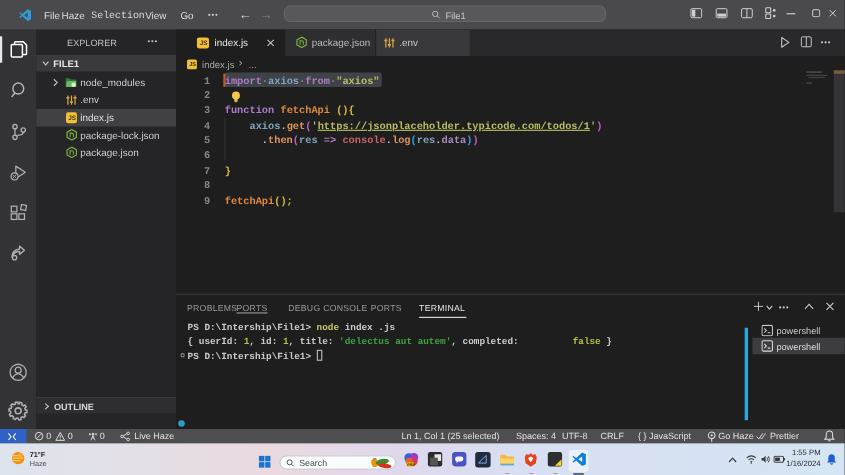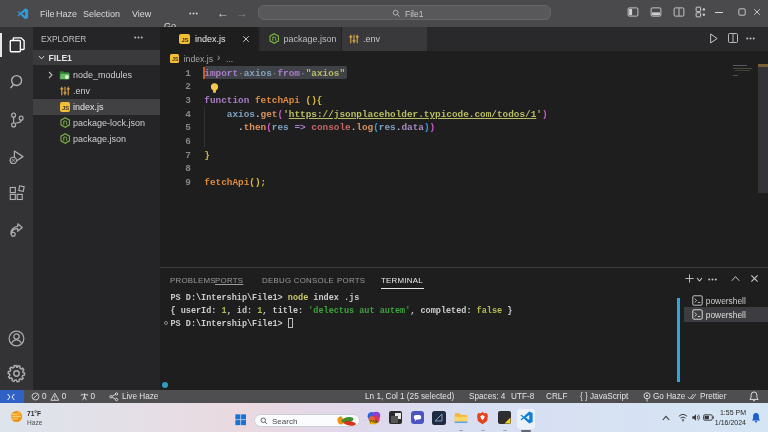--- a/index.html
+++ b/index.html
@@ -12,23 +12,23 @@
 <body>
 <div id="stage">
 
 <div class="abs" style="left:0;top:0;width:768px;height:27px;background:#4A4A4C;">
   <svg class="abs" style="left:17px;top:8px;" width="11.5" height="11.5" viewBox="0 0 100 100">
     <path fill="#2D9CDB" d="M71 3 L29 42 L11 28 L3 33 L22 50 L3 67 L11 72 L29 58 L71 97 L97 85 L97 15 Z M71 30 L71 70 L44 50 Z"></path>
   </svg>
   <div class="abs" style="left:0;top:0;width:768px;height:27px;font-size:9px;color:#DBDBDB;">
     <span class="abs" style="left:40px;top:9px;">File</span>
     <span class="abs" style="left:56px;top:9px;">Haze</span>
-    <span class="abs" style="left:83px;top:9px;">Selection</span>
+    <span class="abs" style="left:83px;top:9px;font-family:Liberation Mono, monospace;">Selection</span>
     <span class="abs" style="left:132px;top:9px;">View</span>
-    <span class="abs" style="left:164px;top:9px;margin-top:12px;">Go</span>
+    <span class="abs" style="left:164px;top:9px;">Go</span>
     <svg class="abs" style="left:189px;top:12px;" width="9" height="3" viewBox="0 0 10 3">
           <circle cx="1.4" cy="1.5" r="1.1" fill="#D0D0D0"></circle>
           <circle cx="5" cy="1.5" r="1.1" fill="#D0D0D0"></circle>
           <circle cx="8.6" cy="1.5" r="1.1" fill="#D0D0D0"></circle>
         </svg>
     <span class="abs" style="left:217px;top:6px;font-size:12px;color:#D0D0D0;">←</span>
     <span class="abs" style="left:236px;top:6px;font-size:12px;color:#828284;">→</span>
   </div>
   <div class="abs" style="left:258px;top:5px;width:293px;height:15px;background:#58585A;border:1px solid #666668;border-radius:6px;">
     <svg class="abs" style="left:133px;top:3px;" width="9" height="9" viewBox="0 0 16 16">
@@ -109,21 +109,21 @@
         <path d="M5.5 18.6 Q8 13.8 12 13.8 Q16 13.8 18.5 18.6"></path>
   </svg>
 
   <svg class="abs" style="left:7px;top:337px;" width="19" height="19" viewBox="0 0 24 24">
     <path fill="none" stroke="#AEAEB0" stroke-width="1.8" d="M12 4 L13.2 4.1 L14 2.2 L16.4 3 L16.3 5.1 L17.9 6.2 L19.8 5.3 L21.2 7.4 L19.8 9 L20.2 10.8 L22.2 11.4 L22 14 L19.9 14.4 L19.2 16.2 L20.5 17.9 L18.8 19.8 L16.9 18.8 L15.3 19.8 L15.3 22 L12.8 22.4 L11.9 20.4 L10 20.2 L8.7 21.9 L6.4 20.9 L6.7 18.8 L5.2 17.5 L3.2 18.2 L2 16 L3.6 14.5 L3.3 12.7 L1.4 11.9 L1.8 9.4 L3.9 9.2 L4.7 7.5 L3.5 5.7 L5.3 4 L7.2 5 L8.8 4.2 L9 2 L11.5 1.8 Z"></path>
     <circle cx="12" cy="12" r="3.4" fill="none" stroke="#AEAEB0" stroke-width="1.8"></circle>
   </svg>
 </div>
 
 <div class="abs" id="sidebar" style="left:33px;top:27px;width:127px;height:363px;background:#252527;">
-  <span class="abs" style="left:8px;top:7px;font-size:8.3px;color:#C0C0C0;">EXPLORER</span>
+  <span class="abs" style="left:28px;top:7px;font-size:8.3px;color:#C0C0C0;">EXPLORER</span>
   <svg class="abs" style="left:101px;top:9px;" width="9" height="3" viewBox="0 0 10 3">
         <circle cx="1.4" cy="1.5" r="1.1" fill="#C0C0C0"></circle>
         <circle cx="5" cy="1.5" r="1.1" fill="#C0C0C0"></circle>
         <circle cx="8.6" cy="1.5" r="1.1" fill="#C0C0C0"></circle>
       </svg>
 
   <div class="abs" style="left:0;top:23px;width:127px;height:15px;background:#3A3A3D;">
     <svg class="abs" style="left:4.5px;top:5px;" width="7" height="5" viewBox="0 0 7 5">
           <path d="M1 1 L3.5 4 L6 1" fill="none" stroke="#CCCCCC" stroke-width="1"></path>
         </svg>
@@ -172,20 +172,26 @@
 
     <div class="abs" style="left:0;top:65.5px;width:127px;height:16px;">
       <svg class="abs" style="left:26.5px;top:2.5px;" width="10.5" height="11" viewBox="0 0 14 15">
         <path d="M7 1 L12.8 4.3 L12.8 10.7 L7 14 L1.2 10.7 L1.2 4.3 Z" fill="none" stroke="#7CB342" stroke-width="1.5"></path>
         <path d="M5 10.5 L5 5.5 L7.2 5.5 Q9 5.5 9 7.2 L9 10.5" fill="none" stroke="#7CB342" stroke-width="1.3"></path>
       </svg>
       <span class="abs" style="left:40px;top:3px;">package.json</span>
     </div>
   </div>
 
+  <div class="abs" style="left:0;top:334px;width:127px;height:14.5px;background:#2E2E31;border-top:1px solid #3D3D40;">
+    <svg class="abs" style="left:7px;top:4px;" width="5" height="7" viewBox="0 0 5 7">
+          <path d="M1 1 L4 3.5 L1 6" fill="none" stroke="#CCCCCC" stroke-width="1"></path>
+        </svg>
+    <span class="abs" style="left:16px;top:3px;font-size:8.3px;font-weight:bold;color:#D8D8D8;">OUTLINE</span>
+  </div>
 </div>
 
 <div id="editor" class="abs" style="left:160px;top:27px;width:608px;height:240px;background:#1E1E1F;">
 
   <div class="abs" style="left:0;top:0;width:608px;height:23.5px;background:#29292B;">
 
     <div class="abs" style="left:0;top:0;width:98.5px;height:23.5px;background:#1E1E1F;border-right:1px solid #222224;">
       <div class="abs" style="left:19px;top:6.5px;width:10.5px;height:10.5px;background:#F2BF35;border-radius:2px;">
         <span class="abs" style="left:2.6px;top:3.4px;font-size:5.8px;font-weight:bold;color:#3B3221;">JS</span>
       </div>
@@ -298,21 +304,21 @@
         </svg>
     <svg class="abs" style="left:571px;top:7px;" width="9" height="7" viewBox="0 0 12 9">
           <path d="M1 7.5 L6 2 L11 7.5" fill="none" stroke="#C8C8C8" stroke-width="1.3"></path>
         </svg>
     <svg class="abs" style="left:590px;top:6px;" width="9" height="9" viewBox="0 0 10 10">
           <path d="M1.5 1.5 L8.5 8.5 M8.5 1.5 L1.5 8.5" stroke="#C8C8C8" stroke-width="1.2"></path>
         </svg>
   </div>
 
   <div class="abs mono" style="left:10.5px;top:23.5px;width:540px;font-size:8.5px;line-height:13px;white-space:pre;color:#CCCCCC;font-weight:bold;">PS D:\Intership\File1&gt; <span style="color:#C8C868;">node</span> index .js
-{ userId: <span style="color:#B5BD45;">1</span>, id: <span style="color:#B5BD45;">1</span>, title: <span style="color:#3DA33D;">'delectus aut autem'</span>, completed: <span style="color:#B5BD45;">false</span> }
+{ userId: <span style="color:#B5BD45;">1</span>, id: <span style="color:#B5BD45;">1</span>, title: <span style="color:#3DA33D;">'delectus aut autem'</span>, completed: <span style="color:#B5BD45;margin-left:44px;">false</span> }
 PS D:\Intership\File1&gt; <span style="display:inline-block;width:5px;height:9.5px;border:1px solid #BBBBBB;vertical-align:-2px;"></span></div>
 
   <div class="abs" style="left:3.5px;top:52.5px;width:4.5px;height:4.5px;border:1px solid #888888;border-radius:50%;"></div>
 
   <div class="abs" style="left:1.6px;top:114px;width:6px;height:6px;background:#2E9CC4;border-radius:50%;"></div>
 
   <div class="abs" style="left:517px;top:30px;width:2.5px;height:83.5px;background:#2AA9E0;"></div>
 
   <div class="abs" style="left:524px;top:25px;width:84px;height:15px;">
     <svg class="abs" style="left:7.5px;top:2px;" width="11" height="11" viewBox="0 0 14 14">

